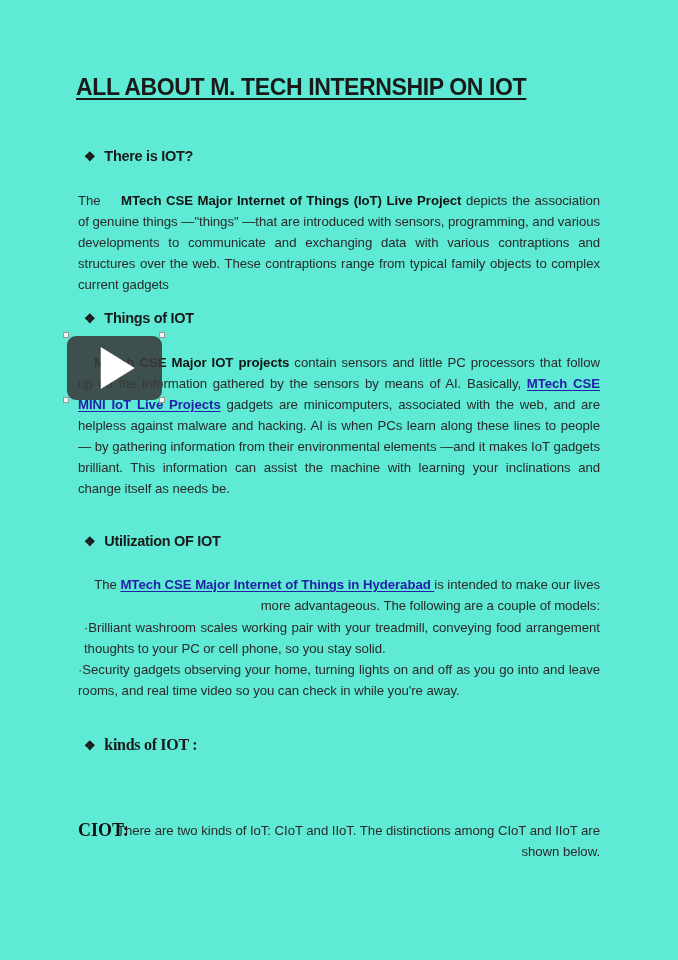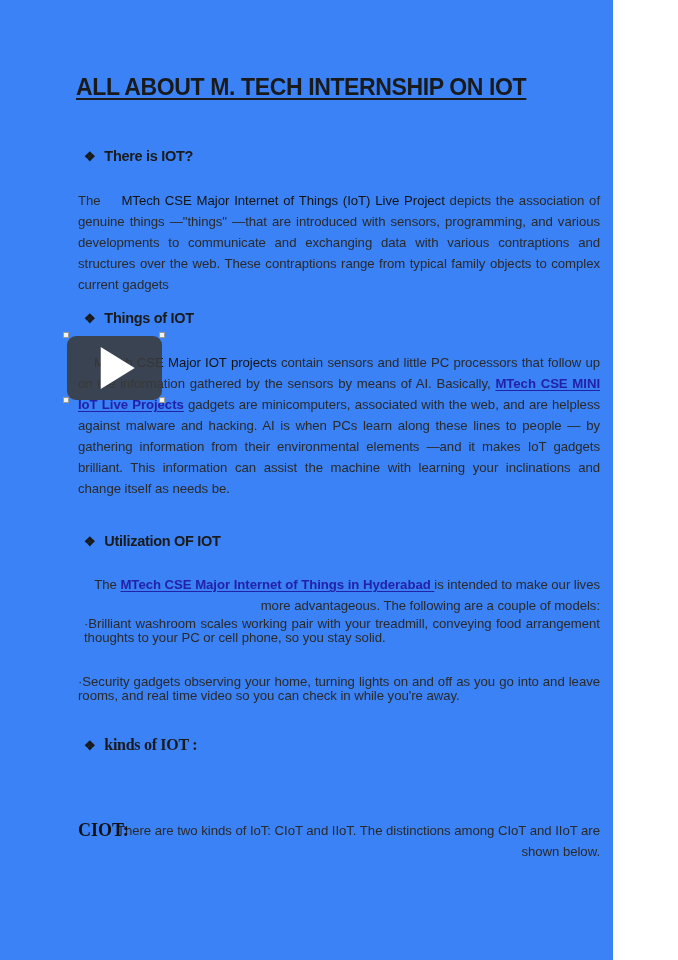--- a/index.html
+++ b/index.html
@@ -13,23 +13,23 @@
     position: relative;
     overflow: hidden;
     font-family: "Liberation Sans", sans-serif;
     color: #1c1c1c;
     -webkit-font-smoothing: antialiased;
   }
 
   .page {
     position: absolute;
     left: 0; top: 0;
-    width: 613px;
+    width: 678px;
     height: 960px;
-    background: #3b82f6;
+    background: #5eead4;
     box-sizing: border-box;
   }
 
   .content {
     position: absolute;
     left: 78px;
     top: 0;
     width: 522px;
   }
 
@@ -87,37 +87,37 @@
     color: #2a2a2a;
     text-align: justify;
     text-justify: inter-word;
     letter-spacing: -0.05px;
     margin: 0;
   }
   .para.nojustify {
     text-align: right;
   }
   .para b, .para strong {
-    font-weight: normal;
+    font-weight: bold;
     color: #141414;
     padding-left: 16px;
   }
   .link {
     color: #2222a8;
     font-weight: bold;
     text-decoration: underline;
     text-underline-offset: 2px;
   }
 
   .bullet-line {
     position: absolute;
     left: 0;
     width: 522px;
     font-size: 13.2px;
-    line-height: 14px;
+    line-height: 21px;
     color: #2a2a2a;
     text-align: justify;
     letter-spacing: -0.05px;
     margin: 0;
   }
 
   .bold-label {
     position: absolute;
     left: 0;
     font-family: "Liberation Serif", serif;
@@ -194,21 +194,21 @@
       <span class="hbullet">❖</span>
       <span>Utilization OF IOT</span>
     </div>
 
     <p class="para nojustify" style="top:574px;">
       <span>The </span><a class="link" href="#">MTech CSE Major Internet of Things in Hyderabad </a><span>is intended to make our lives more advantageous. The following are a couple of models:</span>
     </p>
 
     <p class="bullet-line" style="top:617px; padding-left:6px; width:516px;">·Brilliant washroom scales working pair with your treadmill, conveying food arrangement thoughts to your PC or cell phone, so you stay solid.</p>
 
-    <p class="bullet-line" style="top:675px;">·Security gadgets observing your home, turning lights on and off as you go into and leave rooms, and real time video so you can check in while you're away.</p>
+    <p class="bullet-line" style="top:659px;">·Security gadgets observing your home, turning lights on and off as you go into and leave rooms, and real time video so you can check in while you're away.</p>
 
     <div class="heading serif-ish" style="top:736px;">
       <span class="hbullet">❖</span>
       <span>kinds of IOT :</span>
     </div>
 
     <p class="para nojustify" style="top:820px;">There are two kinds of IoT: CIoT and IIoT. The distinctions among CIoT and IIoT are shown below.</p>
 
     <div class="bold-label" style="top:820px;">CIOT:</div>
 

